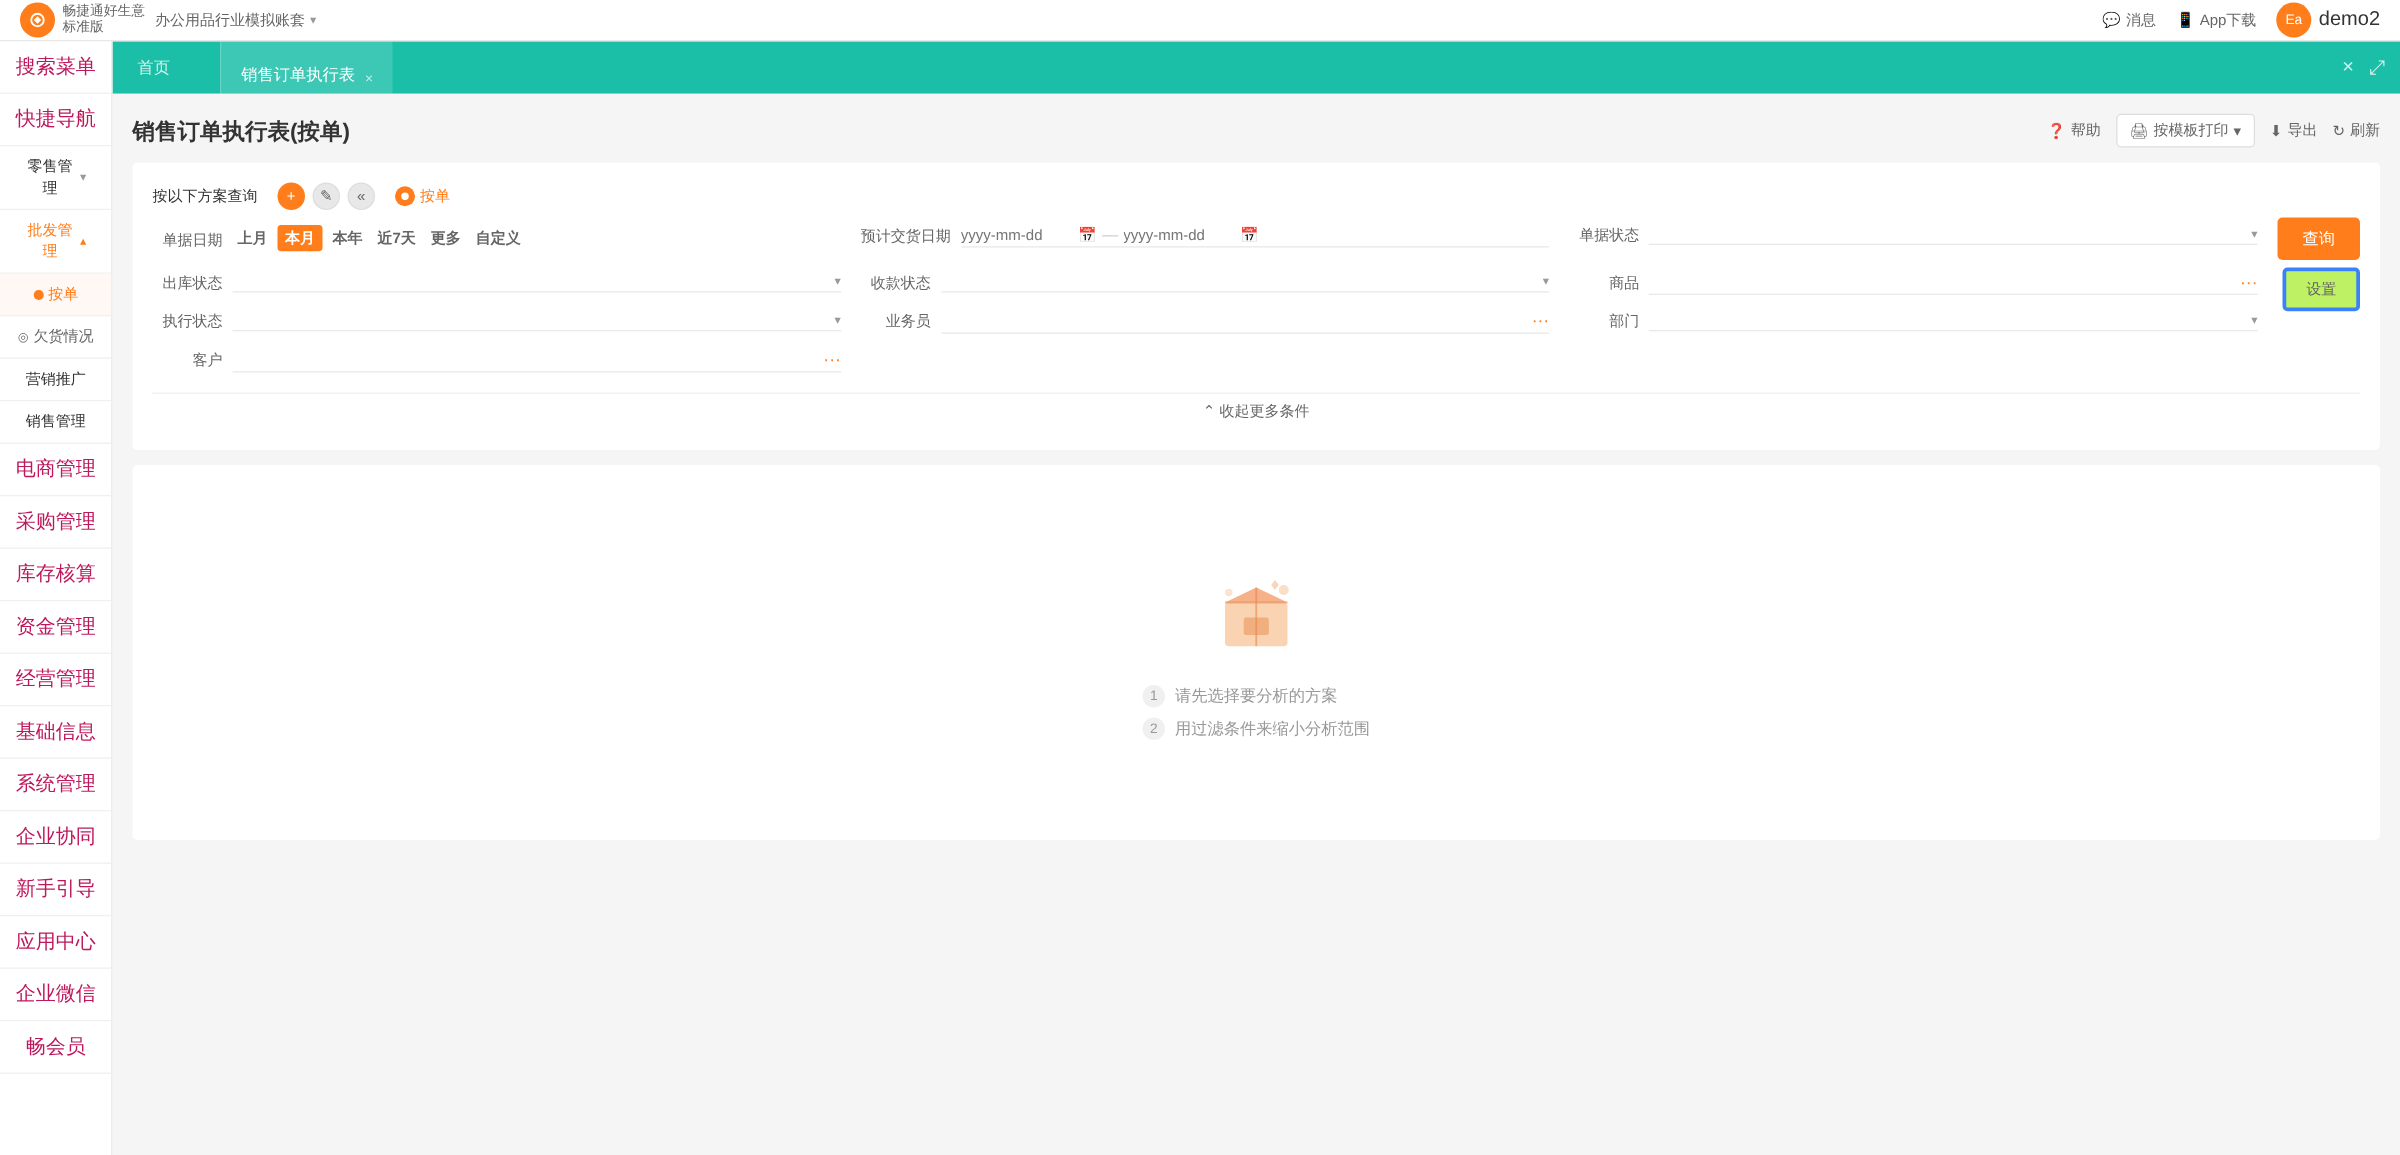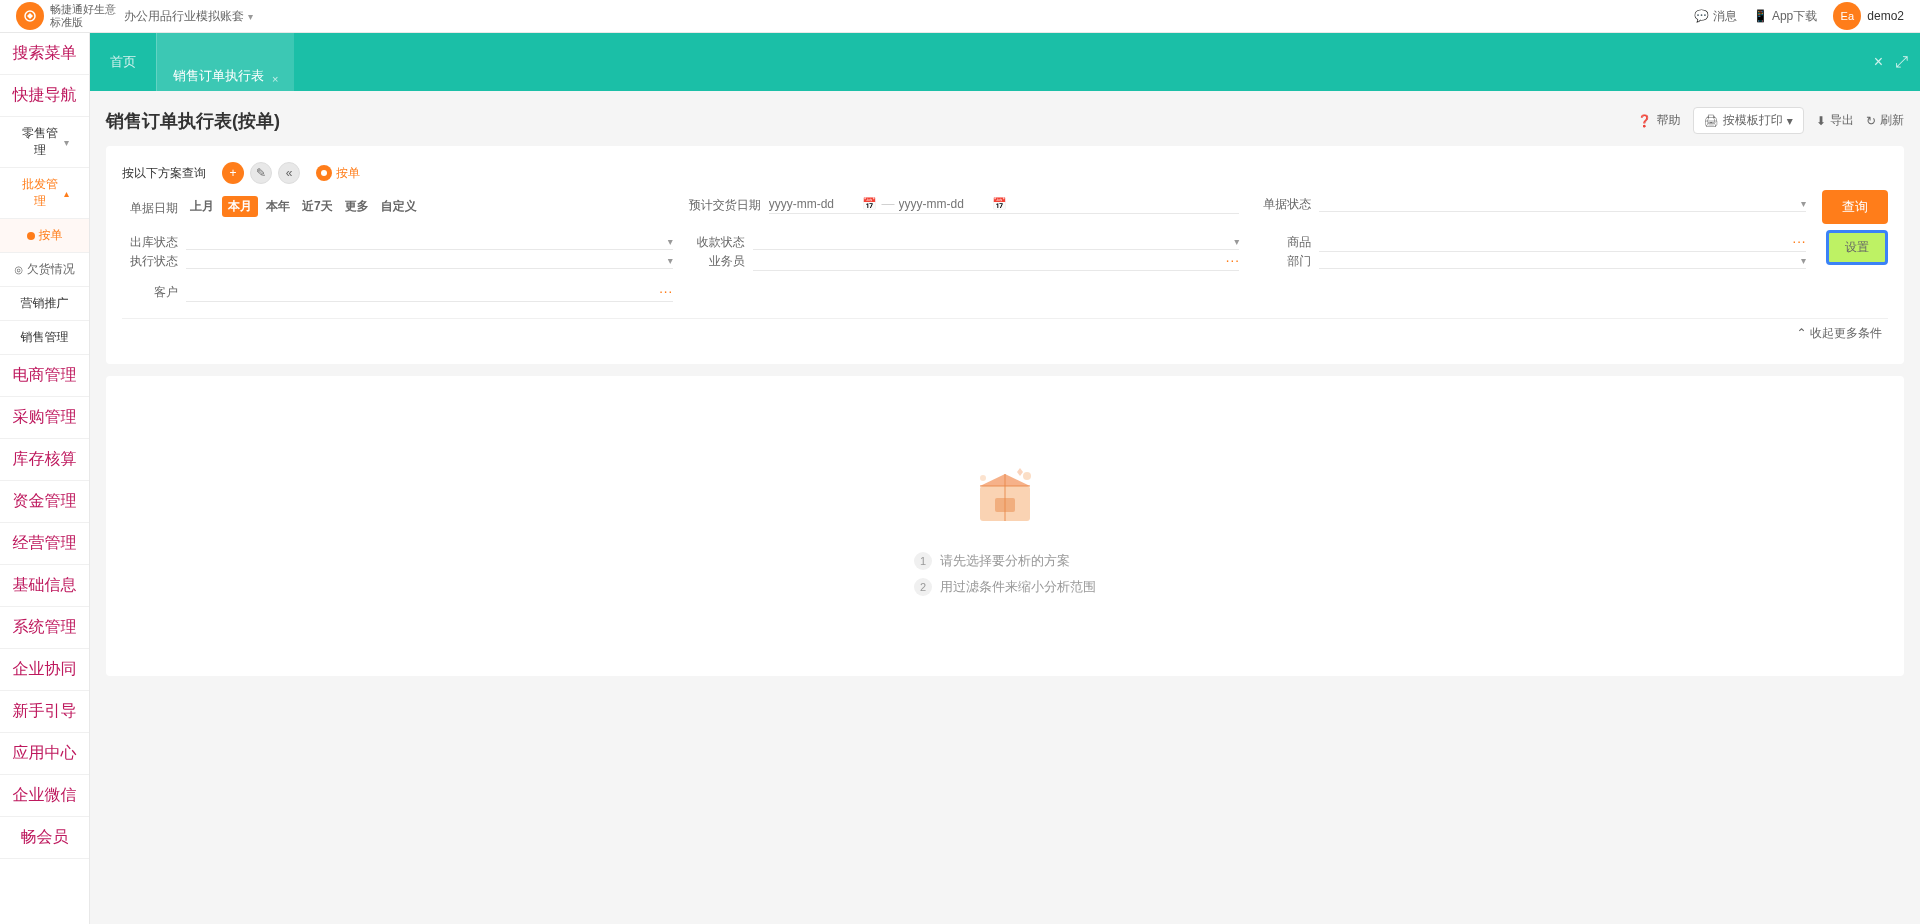--- a/index.html
+++ b/index.html
@@ -18,21 +18,21 @@
     }
     .top-bar-left { display: flex; align-items: center; gap: 8px; }
     .logo-area { display: flex; align-items: center; gap: 6px; }
     .logo-circle { width: 28px; height: 28px; background: #ff7d1a; border-radius: 50%; display: flex; align-items: center; justify-content: center; color: white; font-size: 10px; font-weight: bold; }
     .logo-text { font-size: 11px; color: #666; line-height: 1.2; }
     .breadcrumb-area { display: flex; align-items: center; gap: 4px; color: #666; font-size: 12px; }
     .breadcrumb-dropdown { color: #999; font-size: 10px; cursor: pointer; }
     .top-bar-right { display: flex; align-items: center; gap: 16px; }
     .top-bar-action { display: flex; align-items: center; gap: 4px; color: #666; font-size: 12px; cursor: pointer; }
     .user-avatar { width: 28px; height: 28px; border-radius: 50%; background: #ff7d1a; display: flex; align-items: center; justify-content: center; color: white; font-size: 11px; }
-    .user-name { font-size: 12px; color: #333; }
+    .user-name { font-size: 16px; color: #333; }
 
     
     .main-layout { display: flex; flex: 1; overflow: hidden; }
 
     
     .sidebar {
       width: 90px;
       background: #fff;
       border-right: 1px solid #e8e8e8;
       display: flex;
@@ -74,25 +74,26 @@
       border-bottom: 1px solid #f0f0f0;
     }
     .expand-icon { font-size: 10px; color: #999; }
 
     
     .content-area { flex: 1; display: flex; flex-direction: column; overflow: hidden; }
 
     
     .tab-bar {
       background: #1bbfa7;
-      height: 58px;
+      height: 42px;
       display: flex;
       align-items: center;
       padding: 0 0 0 0;
       flex-shrink: 0;
+      gap: 20px;
     }
     .tab-home {
       padding: 0 20px;
       height: 100%;
       display: flex;
       align-items: center;
       color: rgba(255,255,255,0.8);
       font-size: 13px;
       cursor: pointer;
     }
@@ -157,21 +158,21 @@
     .filter-chevron { color: #999; font-size: 10px; }
     .date-tabs { display: flex; align-items: center; gap: 4px; }
     .date-tab { font-size: 12px; color: #666; cursor: pointer; padding: 2px 4px; border-radius: 2px; }
     .date-tab.active { background: #ff7d1a; color: white; border-radius: 3px; padding: 2px 6px; }
     .date-input { border: none; outline: none; font-size: 12px; color: #999; background: transparent; width: 90px; }
     .date-icon { color: #ff7d1a; font-size: 12px; cursor: pointer; }
     .date-separator { color: #ccc; }
 
     
     .collapse-bar {
-      text-align: right; padding: 6px; color: #666; font-size: 12px;
+      text-align: center; padding: 6px; color: #666; font-size: 12px;
       cursor: pointer; border-top: 1px solid #f0f0f0; margin-top: 4px;
     }
 
     
     .query-btn {
       background: #ff7d1a; color: white; border: none;
       padding: 8px 20px; border-radius: 4px; font-size: 13px;
       cursor: pointer; font-weight: 500;
     }
     .settings-btn {
@@ -402,21 +403,21 @@
 
               <div class="filter-item">
                 <span class="filter-label">单据状态</span>
                 <div style="flex:1;display:flex;align-items:center;justify-content:space-between;border-bottom:1px solid #e8e8e8;padding-bottom:2px;cursor:pointer;">
                   <span style="color:#ccc;font-size:12px;"></span>
                   <span class="filter-chevron">▾</span>
                 </div>
               </div>
             </div>
 
-            <div style="display:grid;grid-template-columns:1fr 1fr 1fr;gap:16px;align-items:center;">
+            <div style="display:grid;grid-template-columns:1fr 1fr 1fr;gap:16px;margin-bottom:12px;align-items:center;">
 
               <div class="filter-item">
                 <span class="filter-label">出库状态</span>
                 <div style="flex:1;display:flex;align-items:center;justify-content:space-between;border-bottom:1px solid #e8e8e8;padding-bottom:2px;cursor:pointer;">
                   <span style="color:#ccc;font-size:12px;"></span>
                   <span class="filter-chevron">▾</span>
                 </div>
               </div>
 
               <div class="filter-item">

